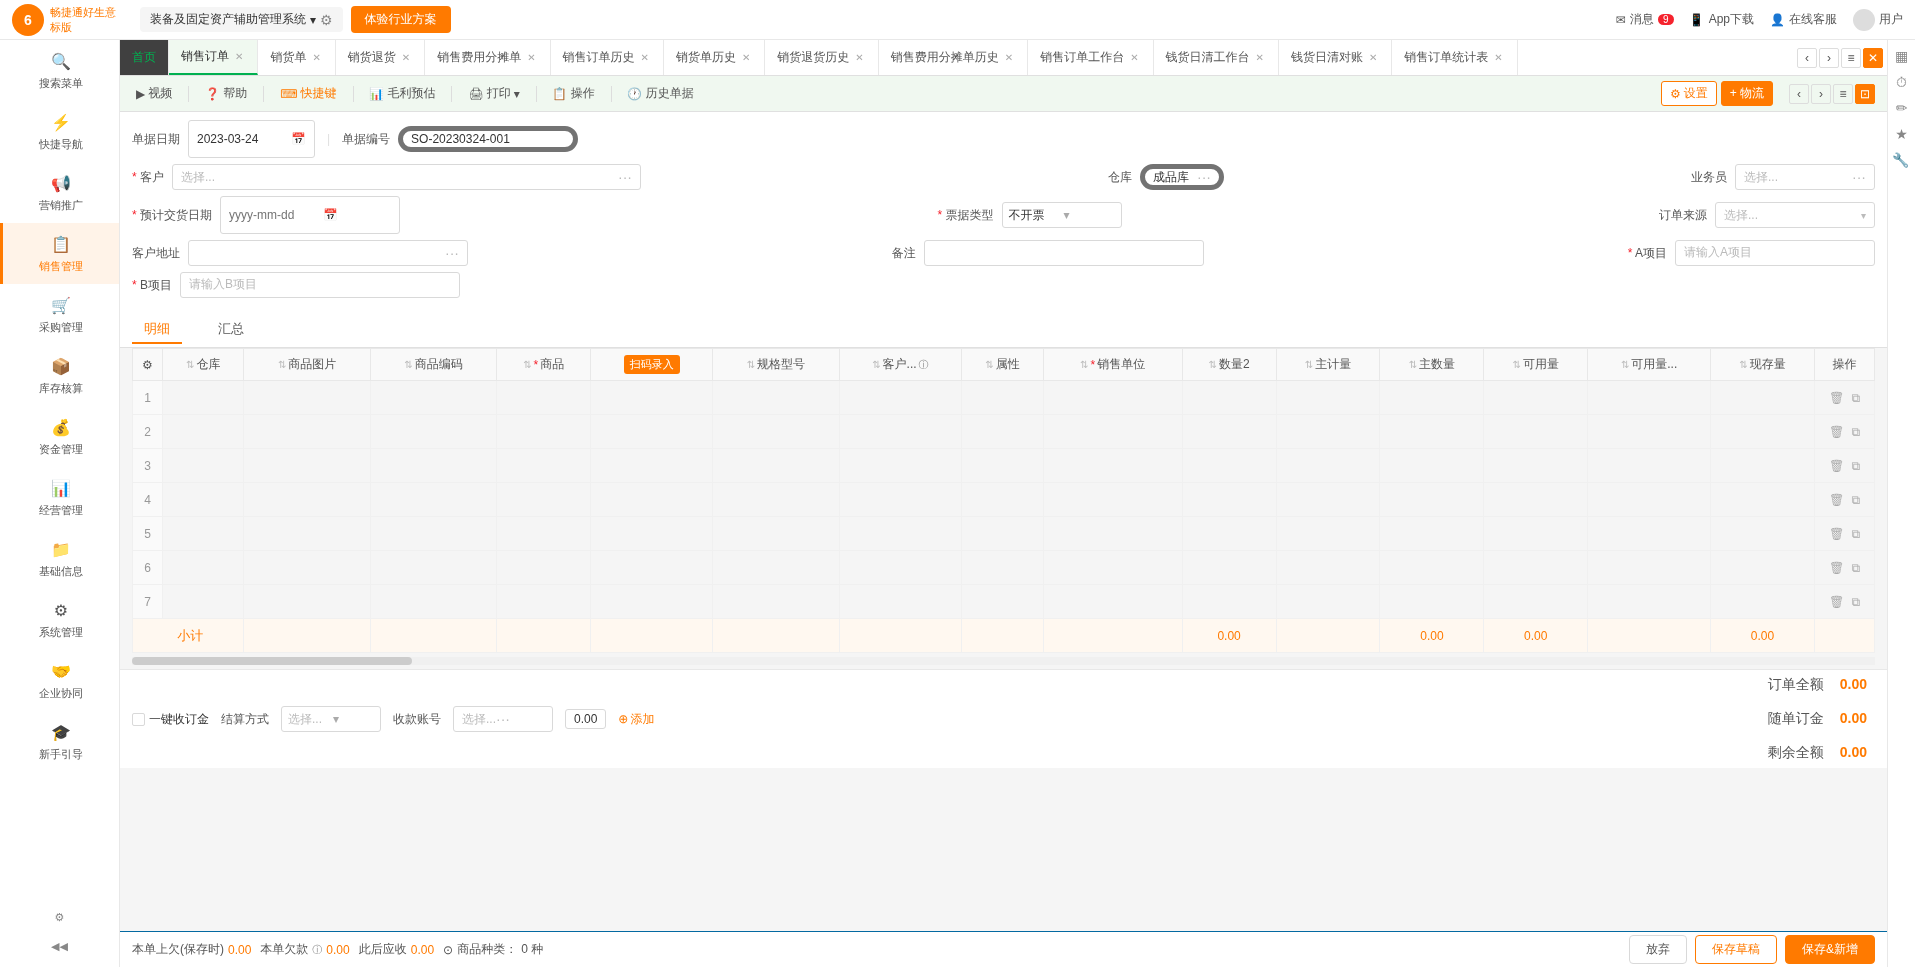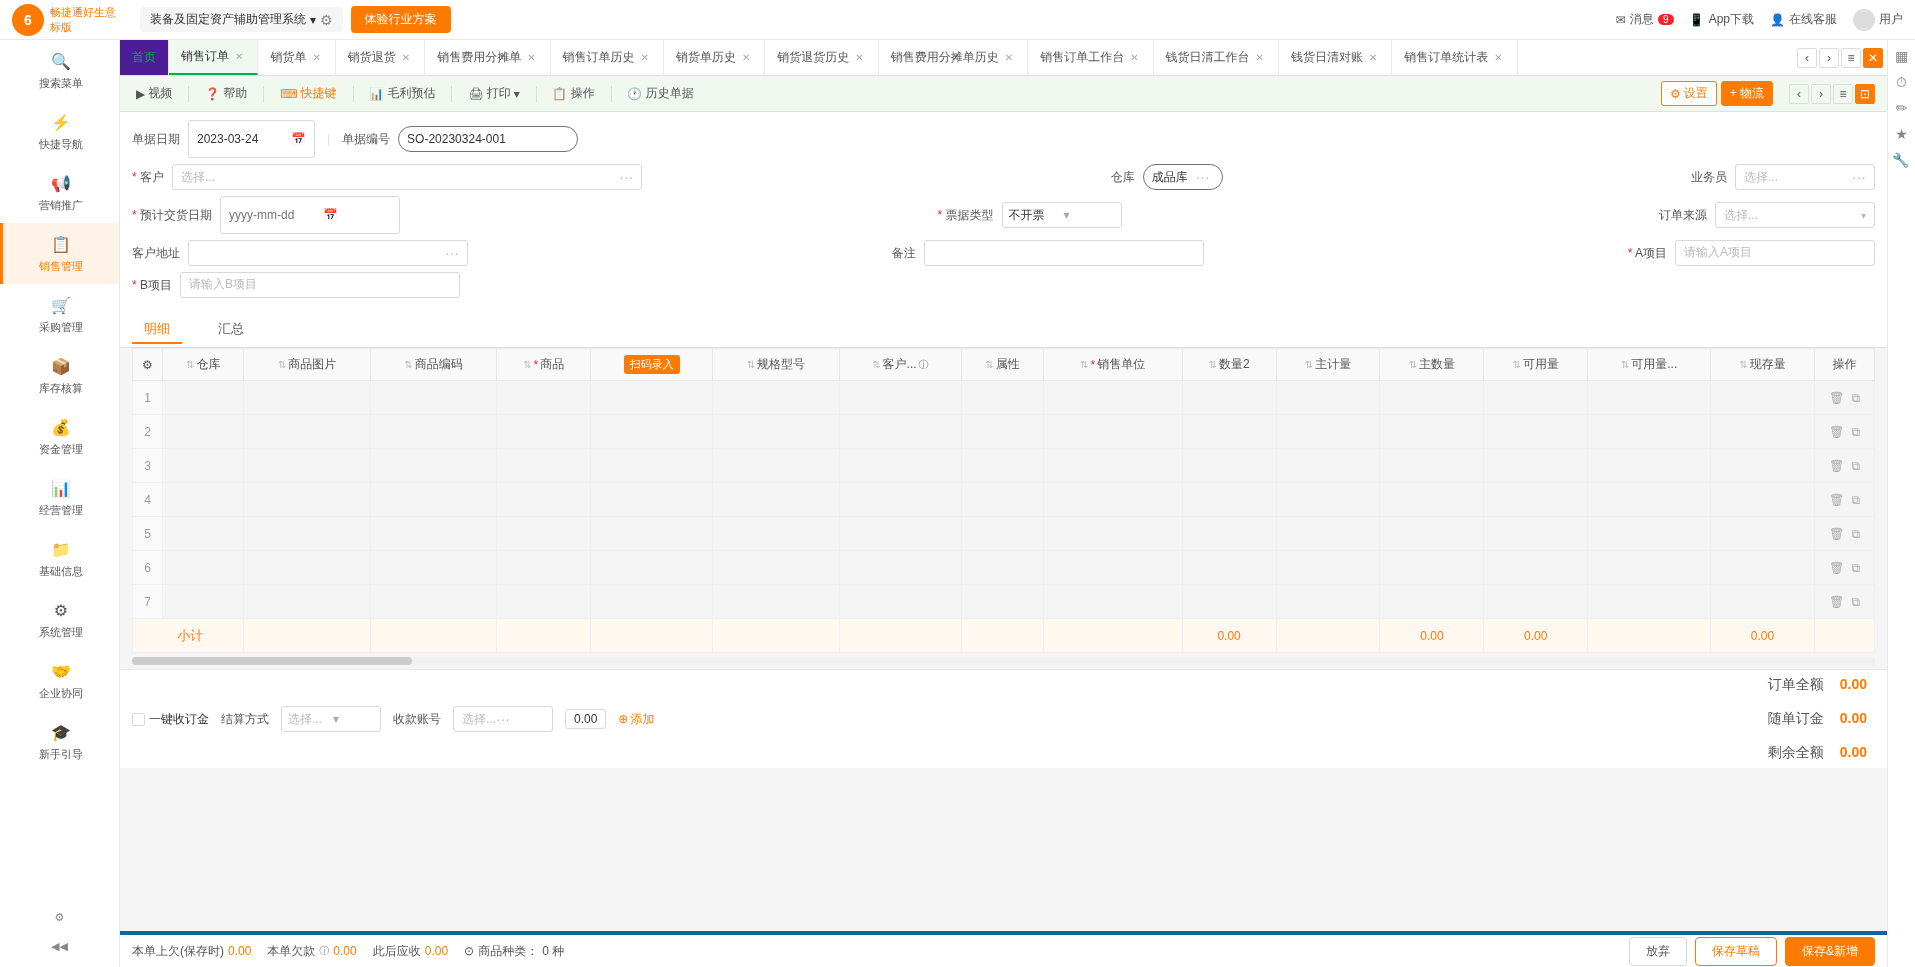--- a/index.html
+++ b/index.html
@@ -163,21 +163,21 @@
       white-space: nowrap;
       border-right: 1px solid #e8e8e8;
       gap: 4px;
     }
     .tab.active {
       background: #f0f9f0;
       color: #333;
       border-bottom: 2px solid #00b050;
     }
     .tab.home {
-      background: #4c1d95;
+      background: #404040;
       color: #00b050;
     }
     .tab-close {
       font-size: 10px;
       color: #aaa;
       cursor: pointer;
       padding: 0 2px;
     }
     .tab-nav-btns {
       display: flex;
@@ -270,21 +270,21 @@
       outline: none;
       font-size: 12px;
       color: #333;
       width: 90px;
       background: transparent;
     }
     .form-value {
       font-size: 12px;
       color: #333;
       padding: 3px 8px;
-      border: 1px solid #737373;
+      border: 5px solid #737373;
       border-radius: 13px;
       height: 26px;
       display: flex;
       align-items: center;
     }
     .right-btn {
       display: flex;
       align-items: center;
       gap: 3px;
       padding: 3px 8px;
@@ -416,25 +416,25 @@
       border-radius: 3px;
       font-size: 12px;
       color: #333;
       background: #fff;
     }
 
     
     .page-footer {
       height: 36px;
       background: #fff;
-      border-top: 4px solid #0369a1;
+      border-top: 1px solid #0369a1;
       display: flex;
       align-items: center;
       padding: 0 12px;
-      gap: 16px;
+      gap: 9px;
       font-size: 12px;
       color: #555;
     }
     .footer-item { display: flex; align-items: center; gap: 4px; }
     .footer-amount { color: #ff7a00; }
     .footer-right {
       margin-left: auto;
       display: flex;
       align-items: center;
       gap: 8px;

